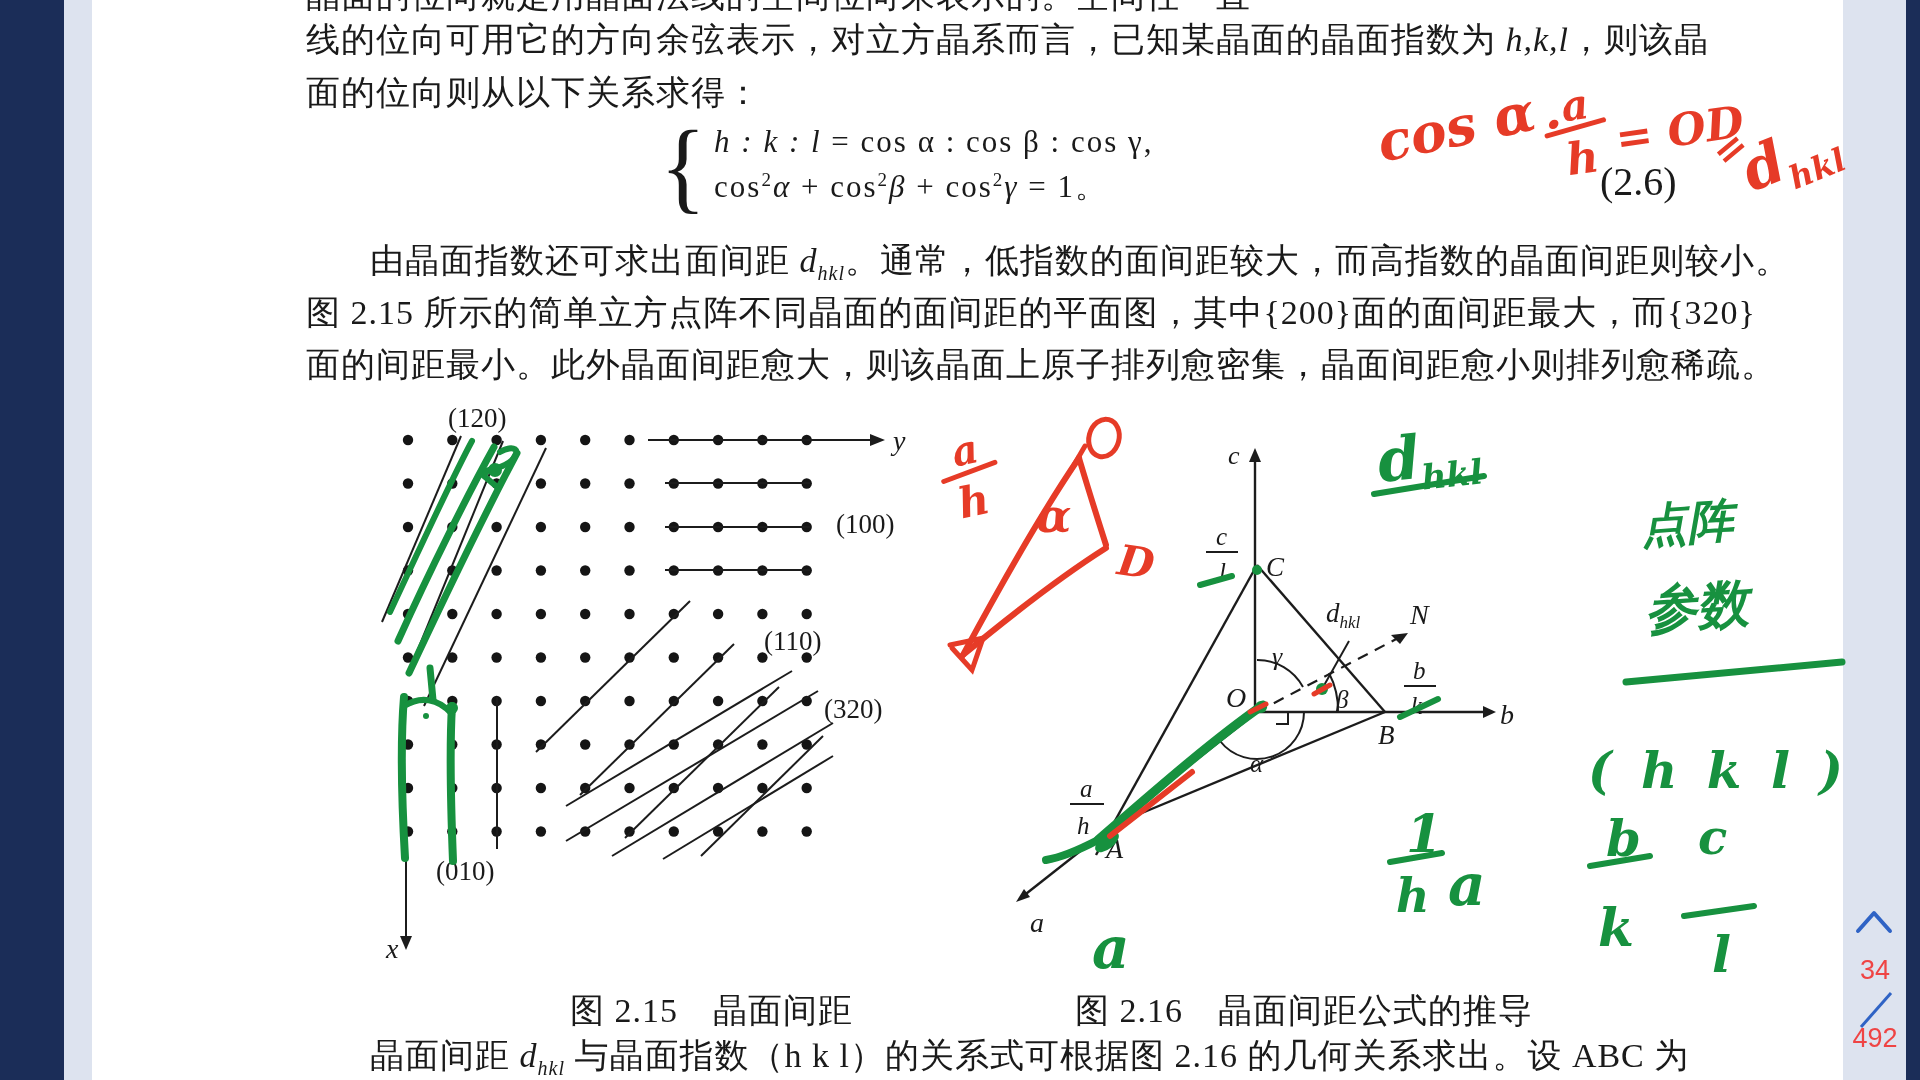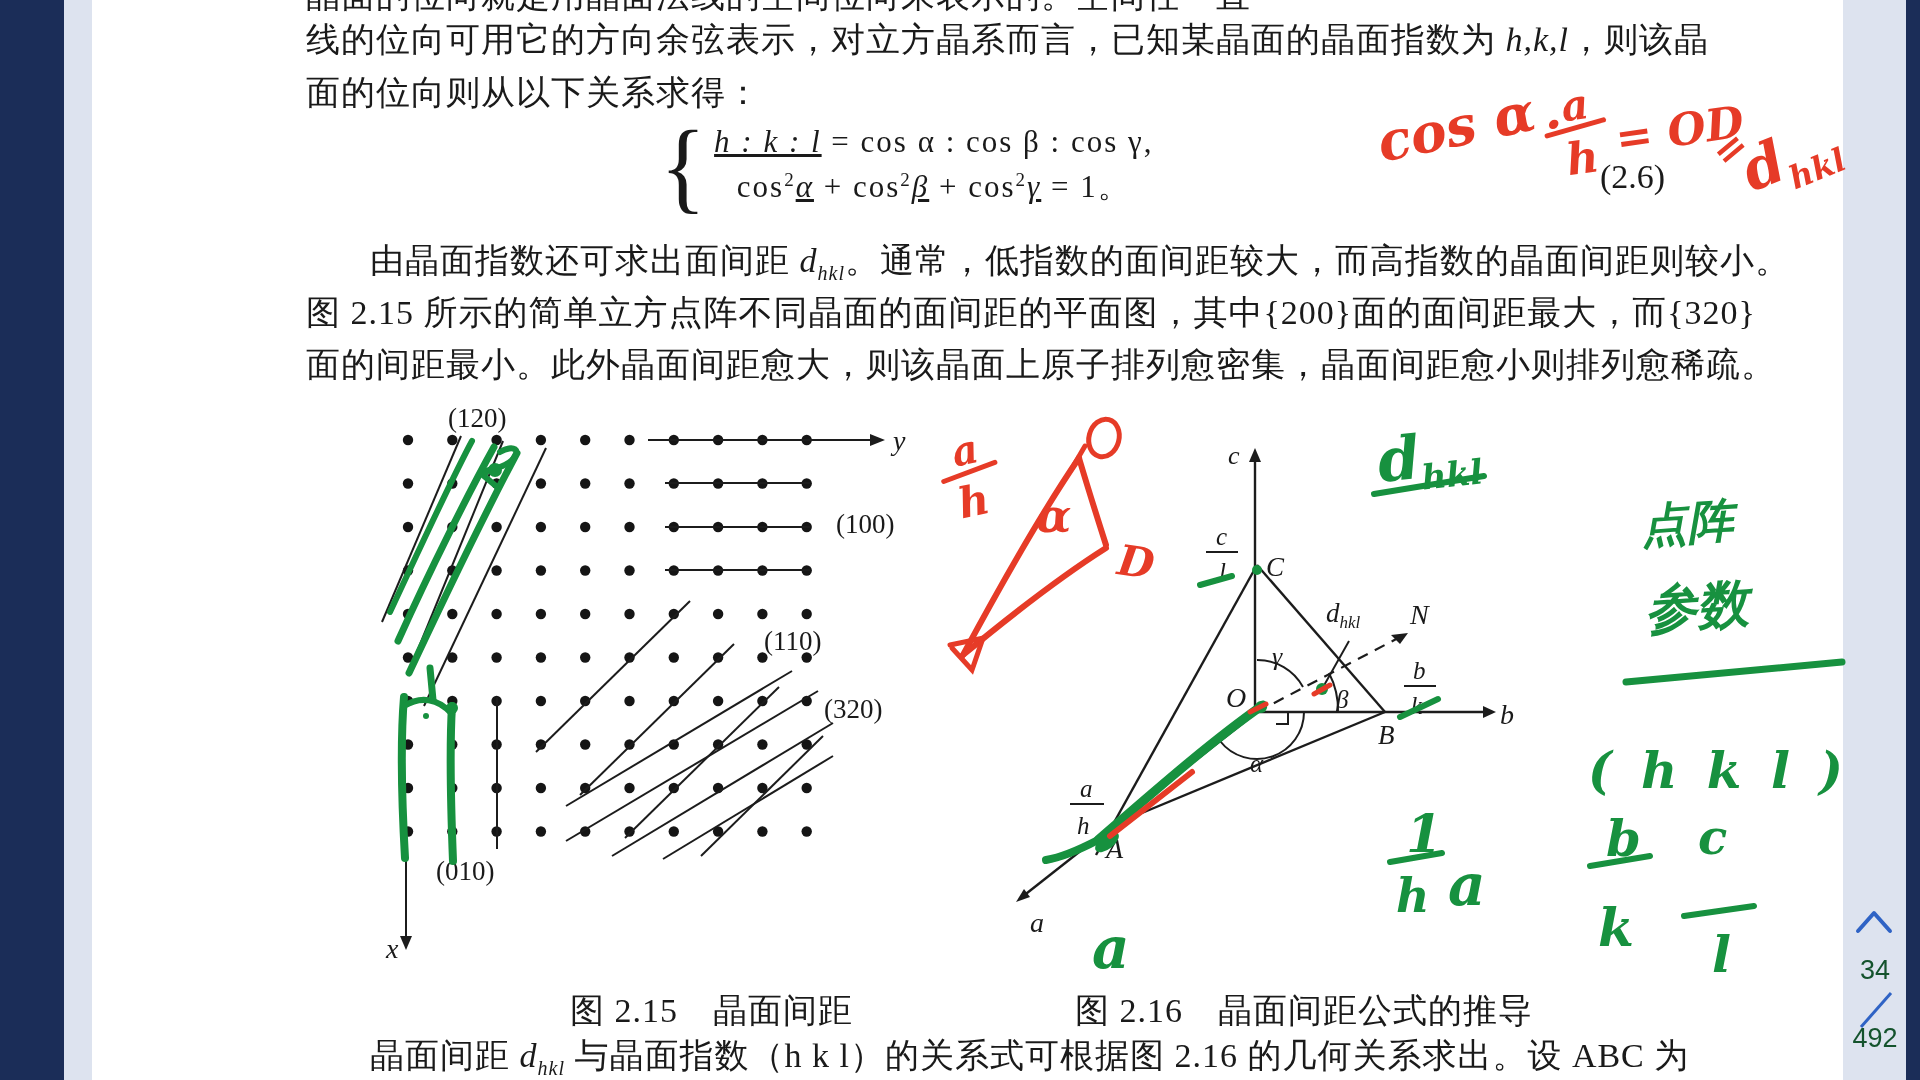--- a/index.html
+++ b/index.html
@@ -12,27 +12,27 @@
   #right-panel{left:1843px;top:0;width:63px;height:1080px;background:#dde3ef;}
   #right-navy{left:1906px;top:0;width:14px;height:1080px;background:#1b2d58;}
   
   .bodyline{font-size:34px;letter-spacing:1px;white-space:nowrap;}
   .mathi{font-style:italic;font-family:"Liberation Serif",serif;}
   sub.sm{font-size:20px;}
   
   #eq-block{left:660px;top:118px;display:flex;align-items:center;}
   #eq-brace{font-size:96px;font-weight:400;line-height:96px;transform:scaleY(1.05);margin-right:8px;}
   .eq-row{font-size:31px;letter-spacing:2px;white-space:nowrap;}
-  .eq-row i{font-style:italic;text-decoration:underline;}
+  .eq-row i{font-style:italic;}
   .eq-row sup{font-size:19px;}
-  #eq-number{left:1600px;top:158px;font-size:34px;}
+  #eq-number{left:1600px;top:158px;font-size:40px;}
   
   .caption{font-size:34px;letter-spacing:1px;white-space:nowrap;}
   
-  #pgnum{left:1845px;top:955px;width:60px;text-align:center;color:#14532d;
+  #pgnum{left:1845px;top:955px;width:60px;text-align:center;color:#ef4444;
          font-family:"Liberation Sans",sans-serif;font-size:27px;line-height:30px;}
   #pgnum .tot{display:block;margin-top:38px;}
   
   #overlay{left:0;top:0;width:1920px;height:1080px;pointer-events:none;}
   svg text{font-family:"Liberation Serif",serif;fill:#1a1a1a;}
   .it{font-style:italic;}
   .kline{stroke:#1c1c1c;stroke-width:2.4;fill:none;}
   .kthin{stroke:#1c1c1c;stroke-width:2;fill:none;}
   .kdash{stroke:#1c1c1c;stroke-width:2.2;fill:none;stroke-dasharray:11 8;}
   .kfill{fill:#1c1c1c;stroke:none;}
@@ -65,21 +65,21 @@
   <div class="abs bodyline" style="left:306px;top:-27px;">晶面的位向就是用晶面法线的空间位向来表示的。空间任一直</div>
 
   <div class="abs bodyline" style="left:306px;top:17px;"><span>线的位向可用它的方向余弦表示，对立方晶系而言，已知某晶面的晶面指数为 </span><span class="mathi">h,k,l</span><span>，则该晶</span></div>
 
   <div class="abs bodyline" style="left:306px;top:70px;">面的位向则从以下关系求得：</div>
 
   <div class="abs" id="eq-block">
     <span id="eq-brace">{</span>
     <div>
       <div class="eq-row"><i>h : k : l</i><span> = cos α : cos β : cos γ,</span></div>
-      <div class="eq-row" style="margin-top:6px;text-align:center;"><span>cos</span><sup>2</sup><i>α</i><span> + </span><span>cos</span><sup>2</sup><i>β</i><span> + </span><span>cos</span><sup>2</sup><i>γ</i><span> = 1。</span></div>
+      <div class="eq-row" style="margin-top:6px;"><span>cos</span><sup>2</sup><i>α</i><span> + </span><span>cos</span><sup>2</sup><i>β</i><span> + </span><span>cos</span><sup>2</sup><i>γ</i><span> = 1。</span></div>
     </div>
   </div>
   <div class="abs" id="eq-number">(2.6)</div>
 
   <div class="abs bodyline" style="left:370px;top:238px;"><span>由晶面指数还可求出面间距 </span><span class="mathi">d</span><sub class="sm mathi">hkl</sub><span>。通常，低指数的面间距较大，而高指数的晶面间距则较小。</span></div>
   <div class="abs bodyline" style="left:306px;top:290px;">图 2.15 所示的简单立方点阵不同晶面的面间距的平面图，其中{200}面的面间距最大，而{320}</div>
   <div class="abs bodyline" style="left:306px;top:342px;text-align:right;">面的间距最小。此外晶面间距愈大，则该晶面上原子排列愈密集，晶面间距愈小则排列愈稀疏。</div>
 
   <div class="abs caption" style="left:570px;top:988px;">图 2.15　晶面间距</div>
   <div class="abs caption" style="left:1075px;top:988px;">图 2.16　晶面间距公式的推导</div>

